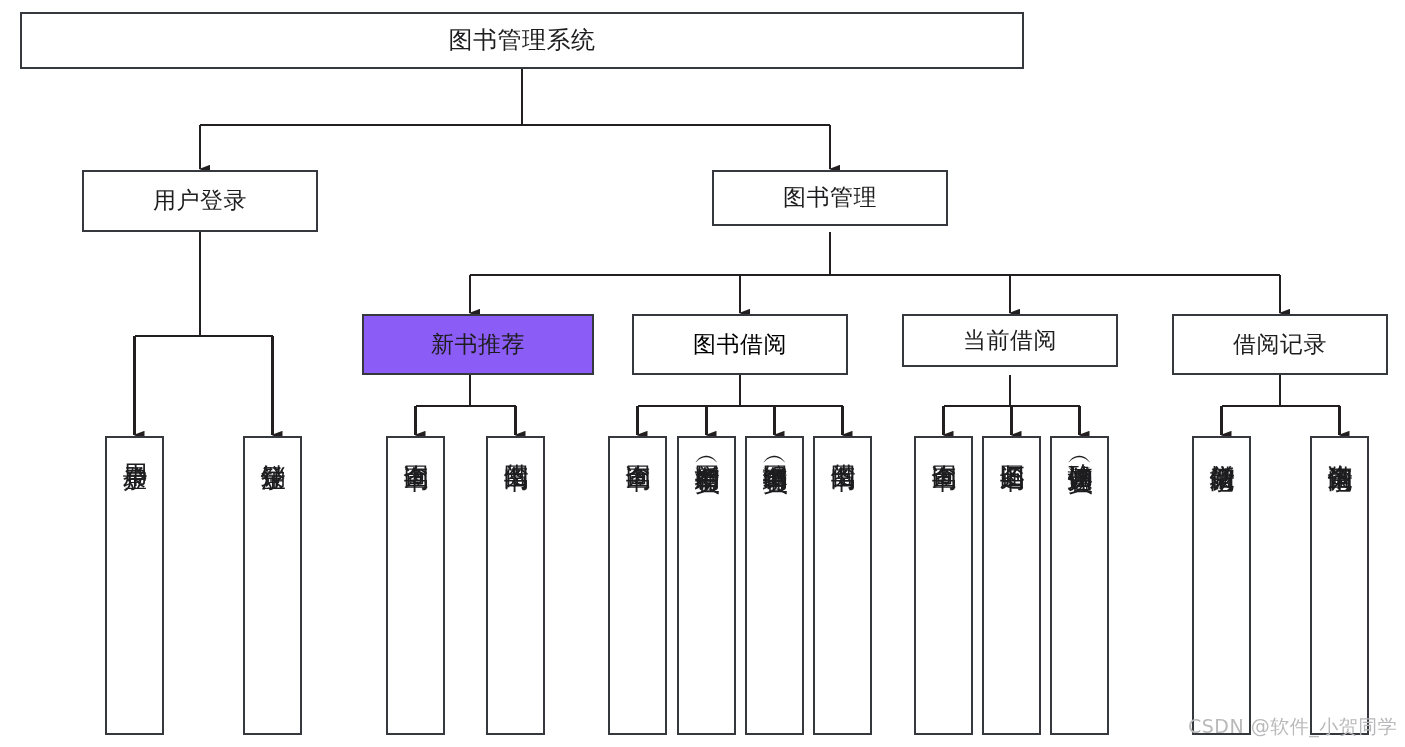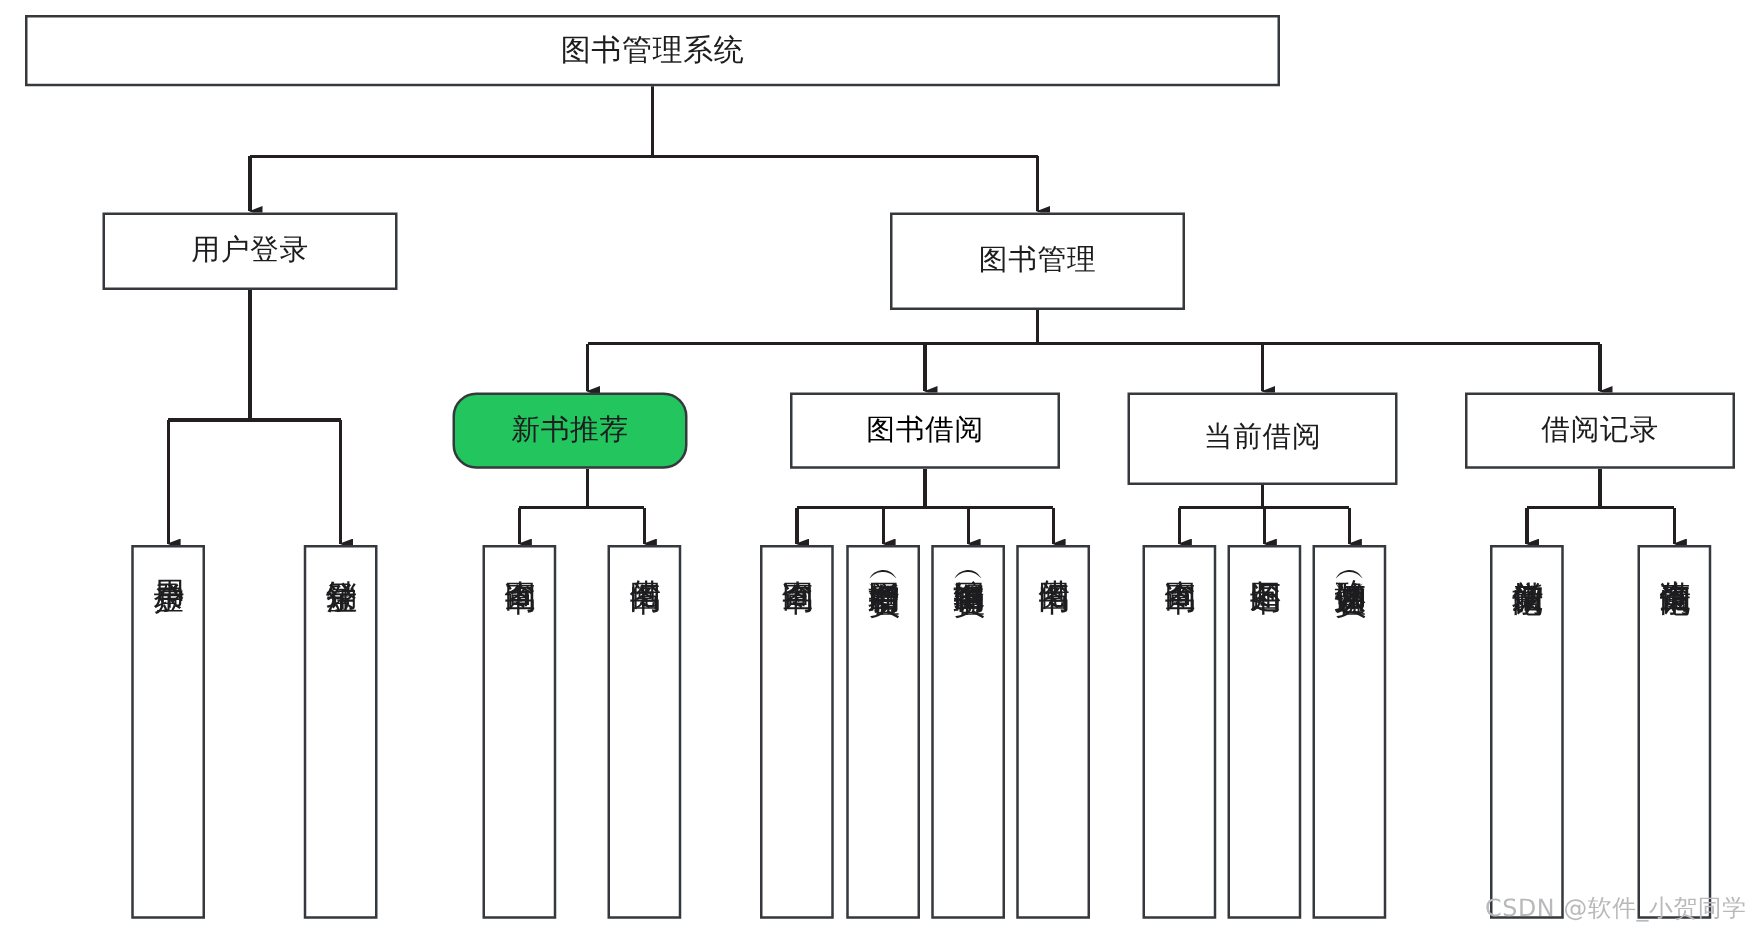--- a/index.html
+++ b/index.html
@@ -121,30 +121,30 @@
       </g>
   </svg>
 
   <div id="nodes-layer">
       <div class="node horizontal root" style="left: 20px; top: 12px; width: 1004px; height: 57px; border-color: rgb(53, 56, 60); background: rgb(255, 255, 255);">
         <span class="node-label" style="color: rgb(29, 29, 31);">图书管理系统</span>
       </div>
       <div class="node horizontal" style="left: 82px; top: 170px; width: 236px; height: 62px; border-color: rgb(53, 56, 60); background: rgb(255, 255, 255);">
         <span class="node-label" style="color: rgb(29, 29, 31);">用户登录</span>
       </div>
-      <div class="node horizontal" style="left: 712px; top: 170px; width: 236px; height: 78px; border-color: rgb(53, 56, 60); background: rgb(255, 255, 255);">
+      <div class="node horizontal" style="left: 712px; top: 170px; width: 236px; height: 56px; border-color: rgb(53, 56, 60); background: rgb(255, 255, 255);">
         <span class="node-label" style="color: rgb(29, 29, 31);">图书管理</span>
       </div>
-      <div class="node horizontal" style="left: 362px; top: 314px; width: 188px; height: 61px; border-color: rgb(53, 56, 60); background: #22c55e; border-radius: 19px;">
+      <div class="node horizontal" style="left: 362px; top: 314px; width: 232px; height: 61px; border-color: rgb(53, 56, 60); background: #8b5cf6;">
         <span class="node-label" style="color: rgb(29, 29, 31);">新书推荐</span>
       </div>
       <div class="node horizontal" style="left: 632px; top: 314px; width: 216px; height: 61px; border-color: rgb(53, 56, 60); background: rgb(255, 255, 255);">
         <span class="node-label" style="color: #000000;">图书借阅</span>
       </div>
-      <div class="node horizontal" style="left: 902px; top: 314px; width: 216px; height: 74px; border-color: rgb(53, 56, 60); background: rgb(255, 255, 255); align-items: center;">
+      <div class="node horizontal" style="left: 902px; top: 314px; width: 216px; height: 53px; border-color: rgb(53, 56, 60); background: rgb(255, 255, 255); align-items: center;">
         <span class="node-label" style="color: rgb(29, 29, 31);">当前借阅</span>
       </div>
       <div class="node horizontal" style="left: 1172px; top: 314px; width: 216px; height: 61px; border-color: rgb(53, 56, 60); background: rgb(255, 255, 255);">
         <span class="node-label" style="color: rgb(29, 29, 31);">借阅记录</span>
       </div>
       <div class="node vertical" style="left: 105px; top: 436px; width: 59px; height: 299px; border-color: rgb(53, 56, 60); background: rgb(255, 255, 255);">
         <span class="node-label" style="color: rgb(29, 29, 31);">用户登录</span>
       </div>
       <div class="node vertical" style="left: 243px; top: 436px; width: 59px; height: 299px; border-color: rgb(53, 56, 60); background: rgb(255, 255, 255);">
         <span class="node-label" style="color: rgb(29, 29, 31);">注销登录</span>

